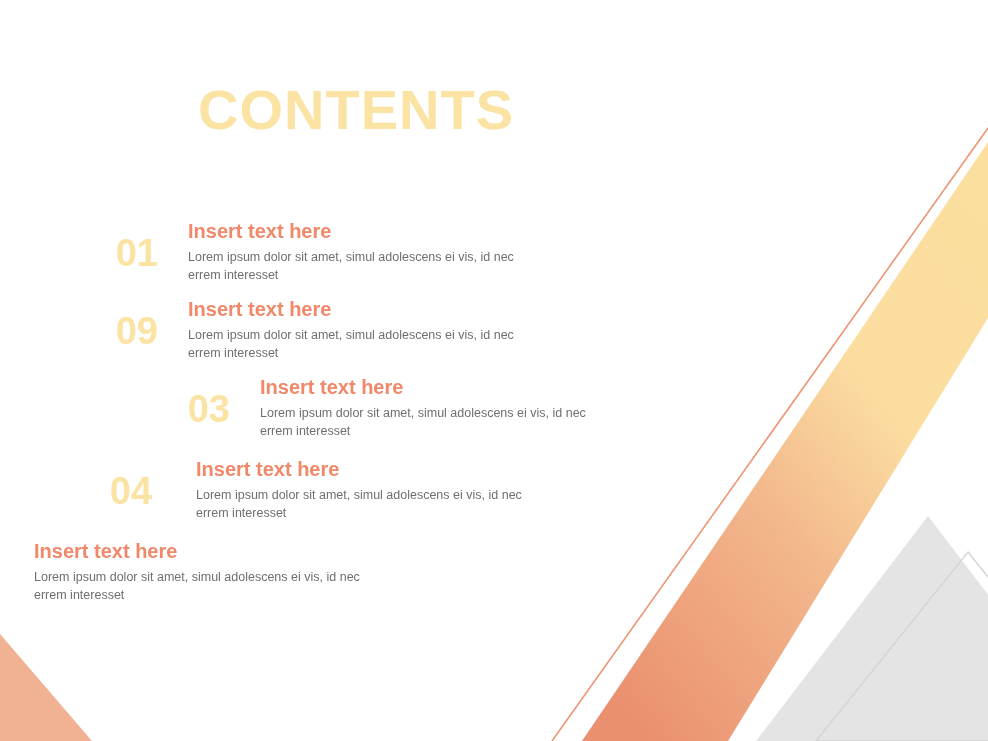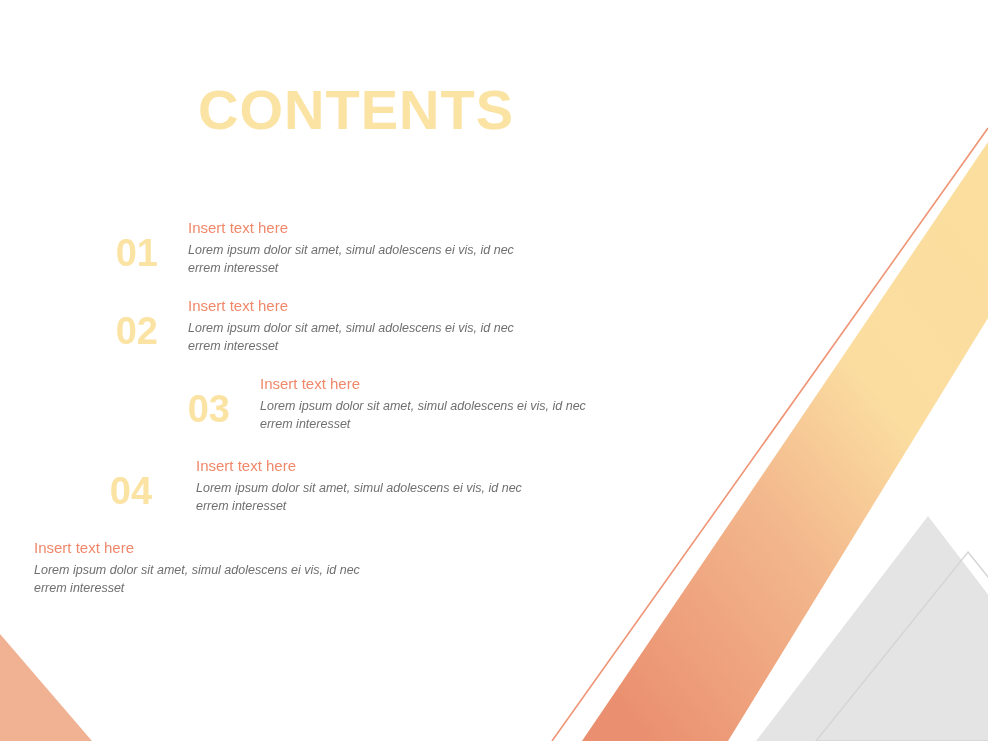--- a/index.html
+++ b/index.html
@@ -66,33 +66,32 @@
     padding-top:16px;
     margin-left:96px;
   }
 
   .item-text {
     margin-left:30px;
     padding-top:0;
   }
 
   .item-heading {
-    font-size:15px;
-    font-weight:normal;
+    font-size:20px;
+    font-weight:bold;
     color:#f0886a;
     line-height:1.35;
     margin-bottom:3px;
   }
 
   .item-body {
     font-size:12.5px;
     color:#6f6f6f;
     line-height:1.45;
     max-width:340px;
-    font-style:italic;
   }
 
   
   .content-item.shift .item-number { margin-left:100px;text-align:center; }
   .content-item.shift .item-text   { margin-left:34px; }
   .content-item.shift { margin-bottom:14px; }
 
   .content-item.gap-lg { margin-bottom:14px;justify-content:flex-end; }
 </style>
 </head>
@@ -128,21 +127,21 @@
 
     <div class="content-item">
       <div class="item-number">01</div>
       <div class="item-text">
         <div class="item-heading">Insert text here</div>
         <div class="item-body">Lorem ipsum dolor sit amet, simul adolescens ei vis, id nec errem interesset</div>
       </div>
     </div>
 
     <div class="content-item">
-      <div class="item-number">02</div>
+      <div class="item-number">09</div>
       <div class="item-text">
         <div class="item-heading">Insert text here</div>
         <div class="item-body">Lorem ipsum dolor sit amet, simul adolescens ei vis, id nec errem interesset</div>
       </div>
     </div>
 
     <div class="content-item gap-lg">
       <div class="item-number">03</div>
       <div class="item-text">
         <div class="item-heading">Insert text here</div>

